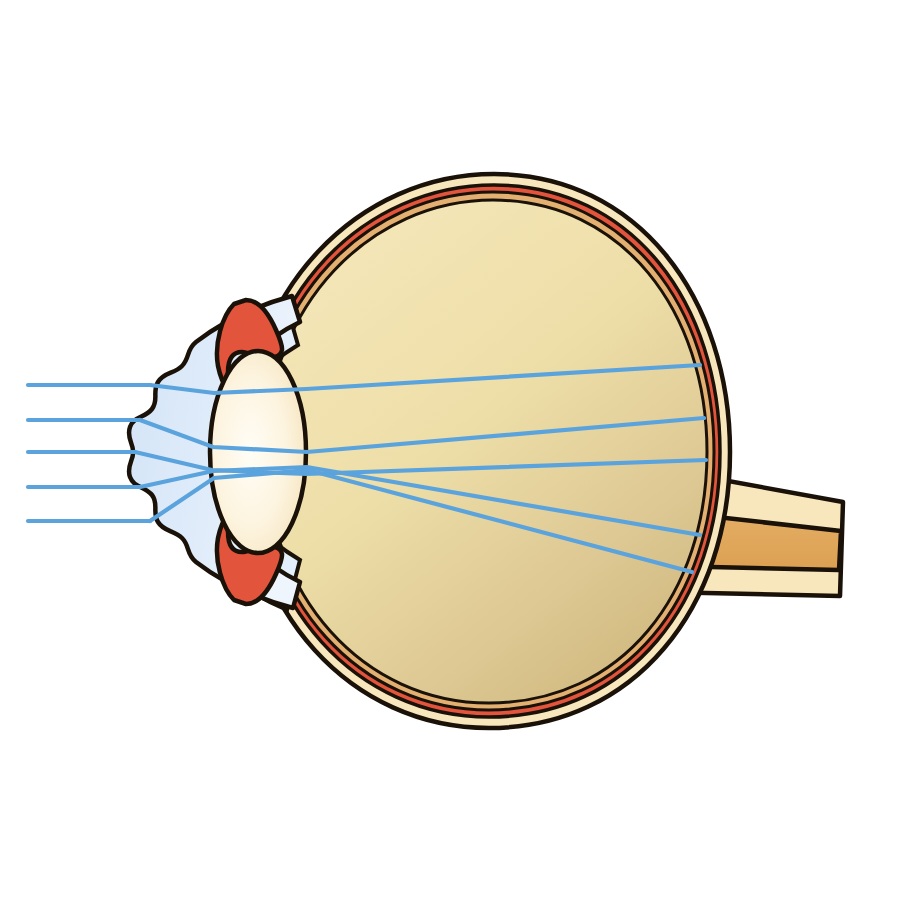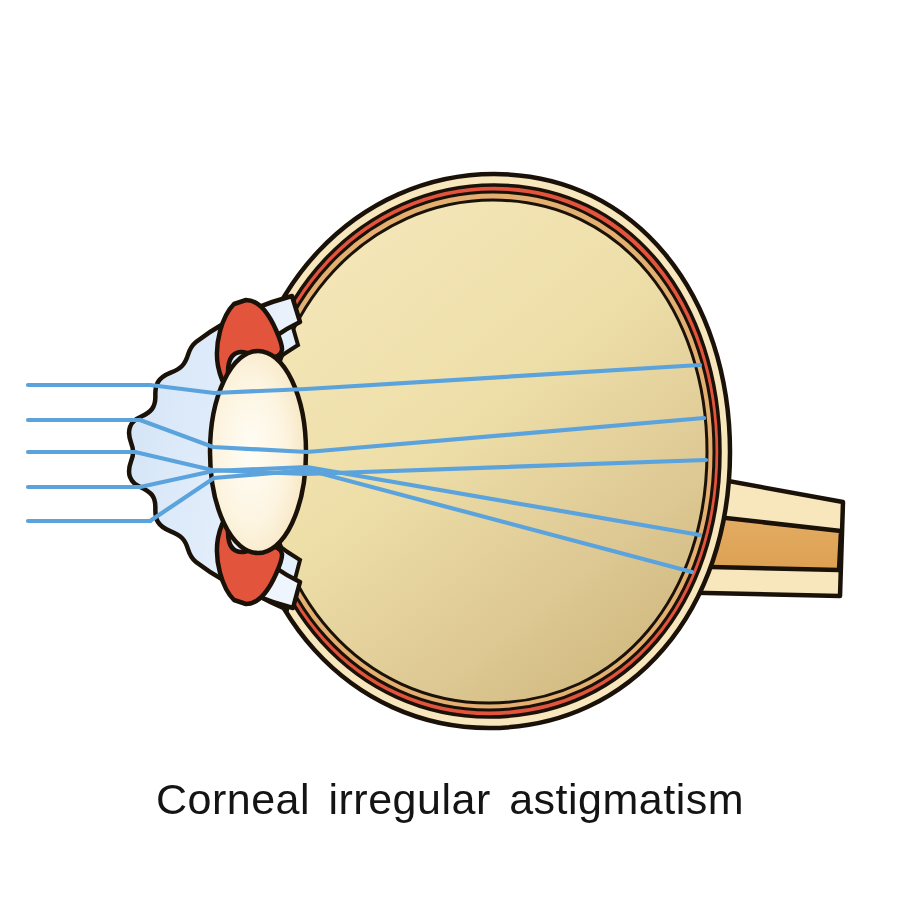--- a/index.html
+++ b/index.html
@@ -215,15 +215,14 @@
 
         <path d="M 135 452 L 212 470 L 306 474 L 706 460"></path>
 
         <path d="M 140 487 L 213 471 L 307 467 L 700 535"></path>
 
         <path d="M 150 521 L 214 478 L 308 470 L 692 572"></path>
       </g>
     </g>
   </svg>
 
-  <div id="caption">Corneal  irregular  astigmatism</div>
 
 </div>
 
 </body></html>

